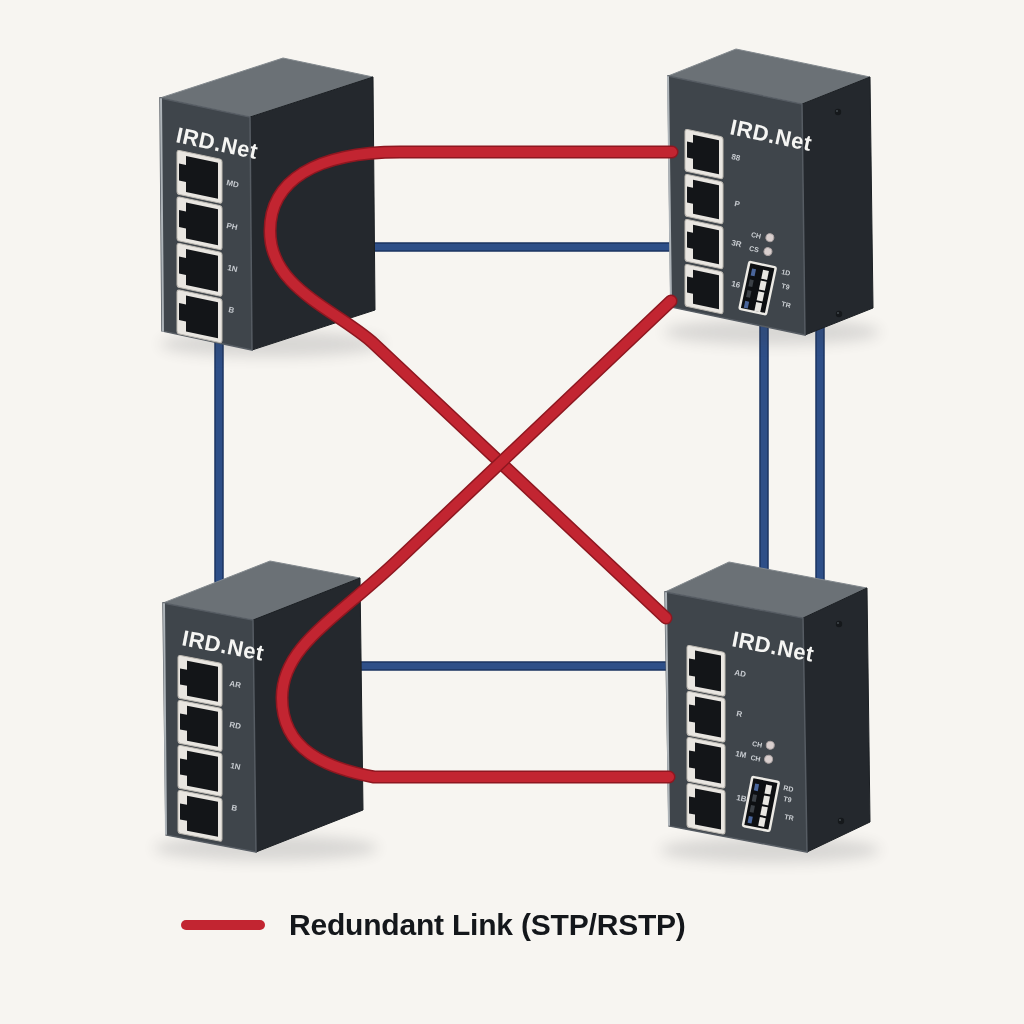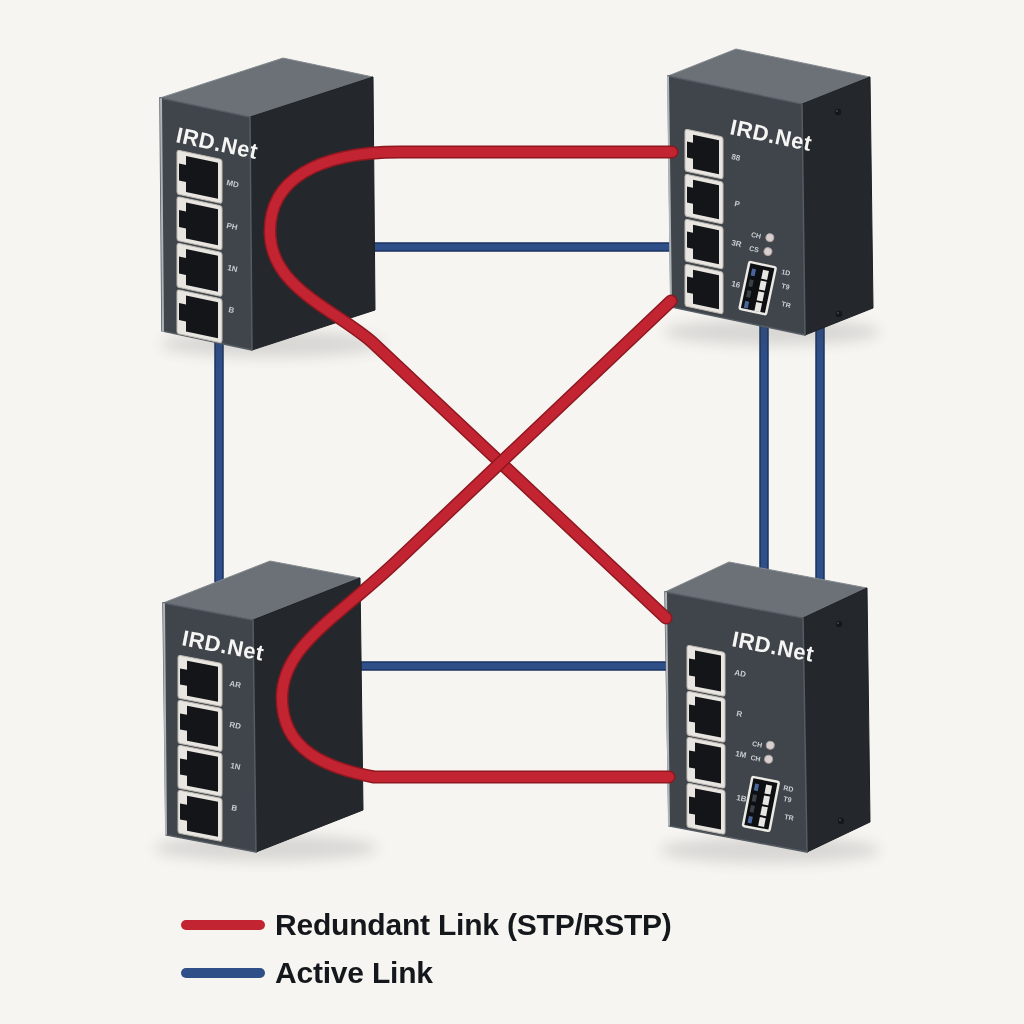--- a/index.html
+++ b/index.html
@@ -14,21 +14,21 @@
   .brand{font-family:"Liberation Sans",sans-serif;font-weight:700;font-size:22px;fill:#f5f5f3;letter-spacing:.5px;}
   .plabel{font-family:"Liberation Sans",sans-serif;font-weight:700;font-size:8px;fill:#c7cbd0;}
   .llabel{font-family:"Liberation Sans",sans-serif;font-weight:700;font-size:7px;fill:#ccd0d4;}
   .led{fill:#d9cfce;stroke:#a9a0a0;stroke-width:1;}
   .screw{fill:#15181b;}
   .screw-hl{fill:#454b51;}
   .tblock{fill:#0d0f12;stroke:#eceae5;stroke-width:2.5;}
   .pin-r{fill:#e8e6e2;}
   .shadow{fill:#3a3e43;opacity:.16;}
   .legend{position:absolute;left:181px;top:908px;display:flex;flex-direction:column;gap:14px;}
-  .legend-row{display:flex;align-items:center;gap:10px;}
+  .legend-row{display:flex;align-items:center;gap:24px;}
   .swatch{width:84px;height:10px;border-radius:5px;flex:none;}
   .legend-label{font-family:"Liberation Sans",sans-serif;font-weight:700;font-size:30px;color:#14171b;letter-spacing:-.2px;white-space:nowrap;}
 </style>
 </head>
 <body>
 
 <div class="stage" style="background: rgb(247, 245, 241);">
 <svg viewBox="0 0 1024 1024" xmlns="http://www.w3.org/2000/svg">
   <defs>
     <filter id="soft" x="-60%" y="-60%" width="220%" height="220%">
@@ -255,18 +255,14 @@
         <path d="M 671 301 L 398 560 C 336 619 282 646 282 698 C 282 750 326 768 374 777 L 669 777" fill="none" stroke="#8e1720" stroke-width="13" stroke-linecap="round" stroke-linejoin="round"></path>
         <path d="M 671 301 L 398 560 C 336 619 282 646 282 698 C 282 750 326 768 374 777 L 669 777" fill="none" stroke="#c22531" stroke-width="10" stroke-linecap="round" stroke-linejoin="round"></path>
       </g>
 </svg>
 
 <div class="legend">
   <div class="legend-row">
     <span class="swatch" style="background: rgb(194, 37, 49);"></span>
     <span class="legend-label">Redundant Link (STP/RSTP)</span>
   </div>
-  <div class="legend-row">
-    <span class="swatch" style="background: rgb(46, 79, 136);"></span>
-    <span class="legend-label">Active Link</span>
-  </div>
 </div>
 </div>
 
 </body></html>

